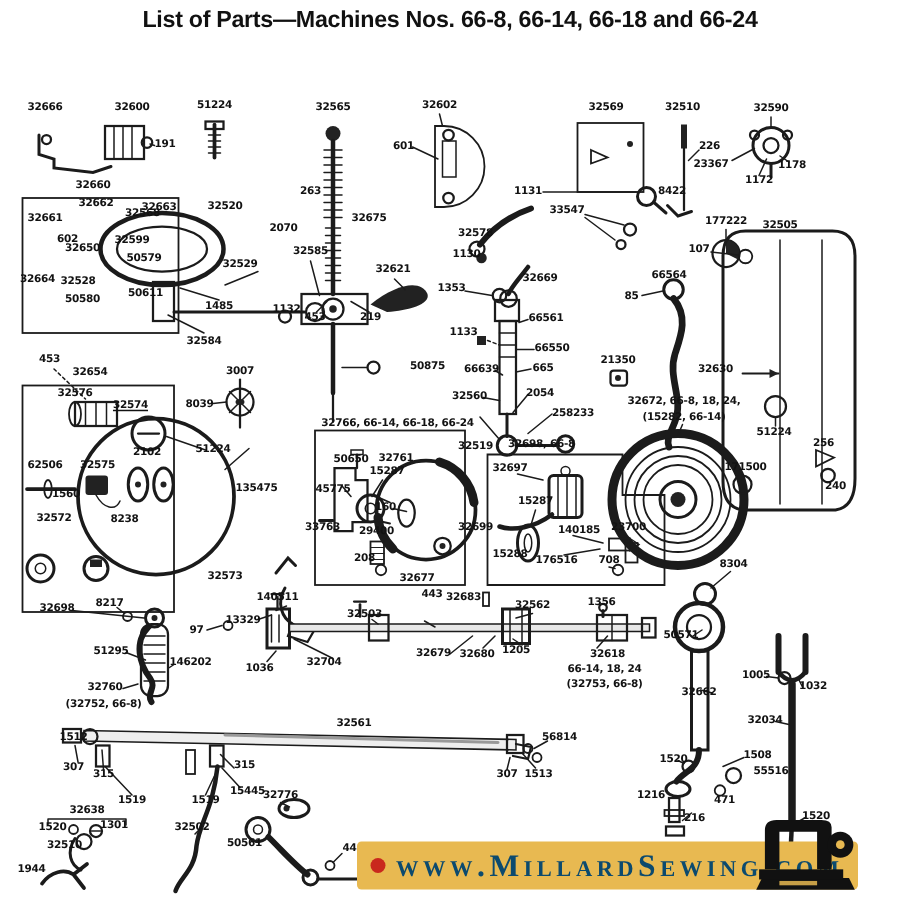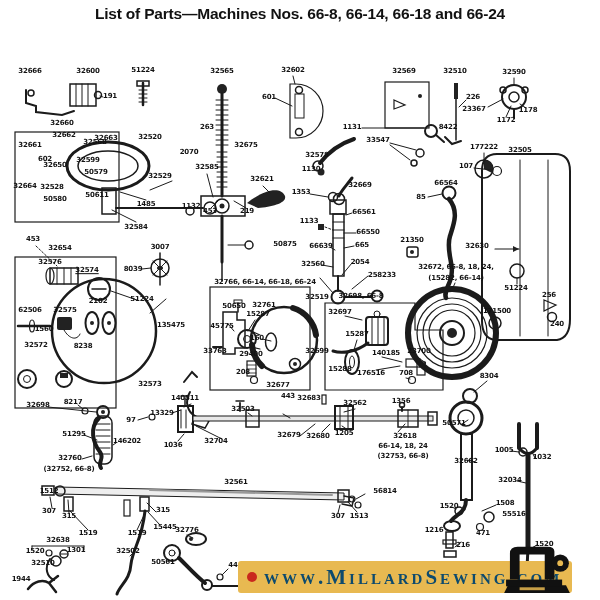--- a/index.html
+++ b/index.html
@@ -478,21 +478,21 @@
     <span class="part-label" style="left: 165px; top: 528px;">15445</span>
     <span class="part-label" style="left: 128px; top: 552px;">32502</span>
     <span class="part-label" style="left: 58px; top: 541px;">32638</span>
     <span class="part-label" style="left: 35px; top: 552px;">1520</span>
     <span class="part-label" style="left: 76px; top: 551px;">1301</span>
     <span class="part-label" style="left: 43px; top: 564px;">32510</span>
     <span class="part-label" style="left: 21px; top: 580px;">1944</span>
     <span class="part-label" style="left: 163px; top: 563px;">50561</span>
     <span class="part-label" style="left: 187px; top: 531px;">32776</span>
     <span class="part-label" style="left: 233px; top: 566px;">44</span>
-    <span class="part-label" style="left: 373px; top: 492px; margin-left: 12px;">56814</span>
+    <span class="part-label" style="left: 373px; top: 492px;">56814</span>
     <span class="part-label" style="left: 338px; top: 517px;">307</span>
     <span class="part-label" style="left: 359px; top: 517px;">1513</span>
   </div>
 
 <div class="banner">
   <span class="banner-dot"></span>
   <span class="banner-text">www.MillardSewing.com</span>
 </div>
 
 <svg class="machine" width="78" height="58" viewBox="0 0 80 60">

